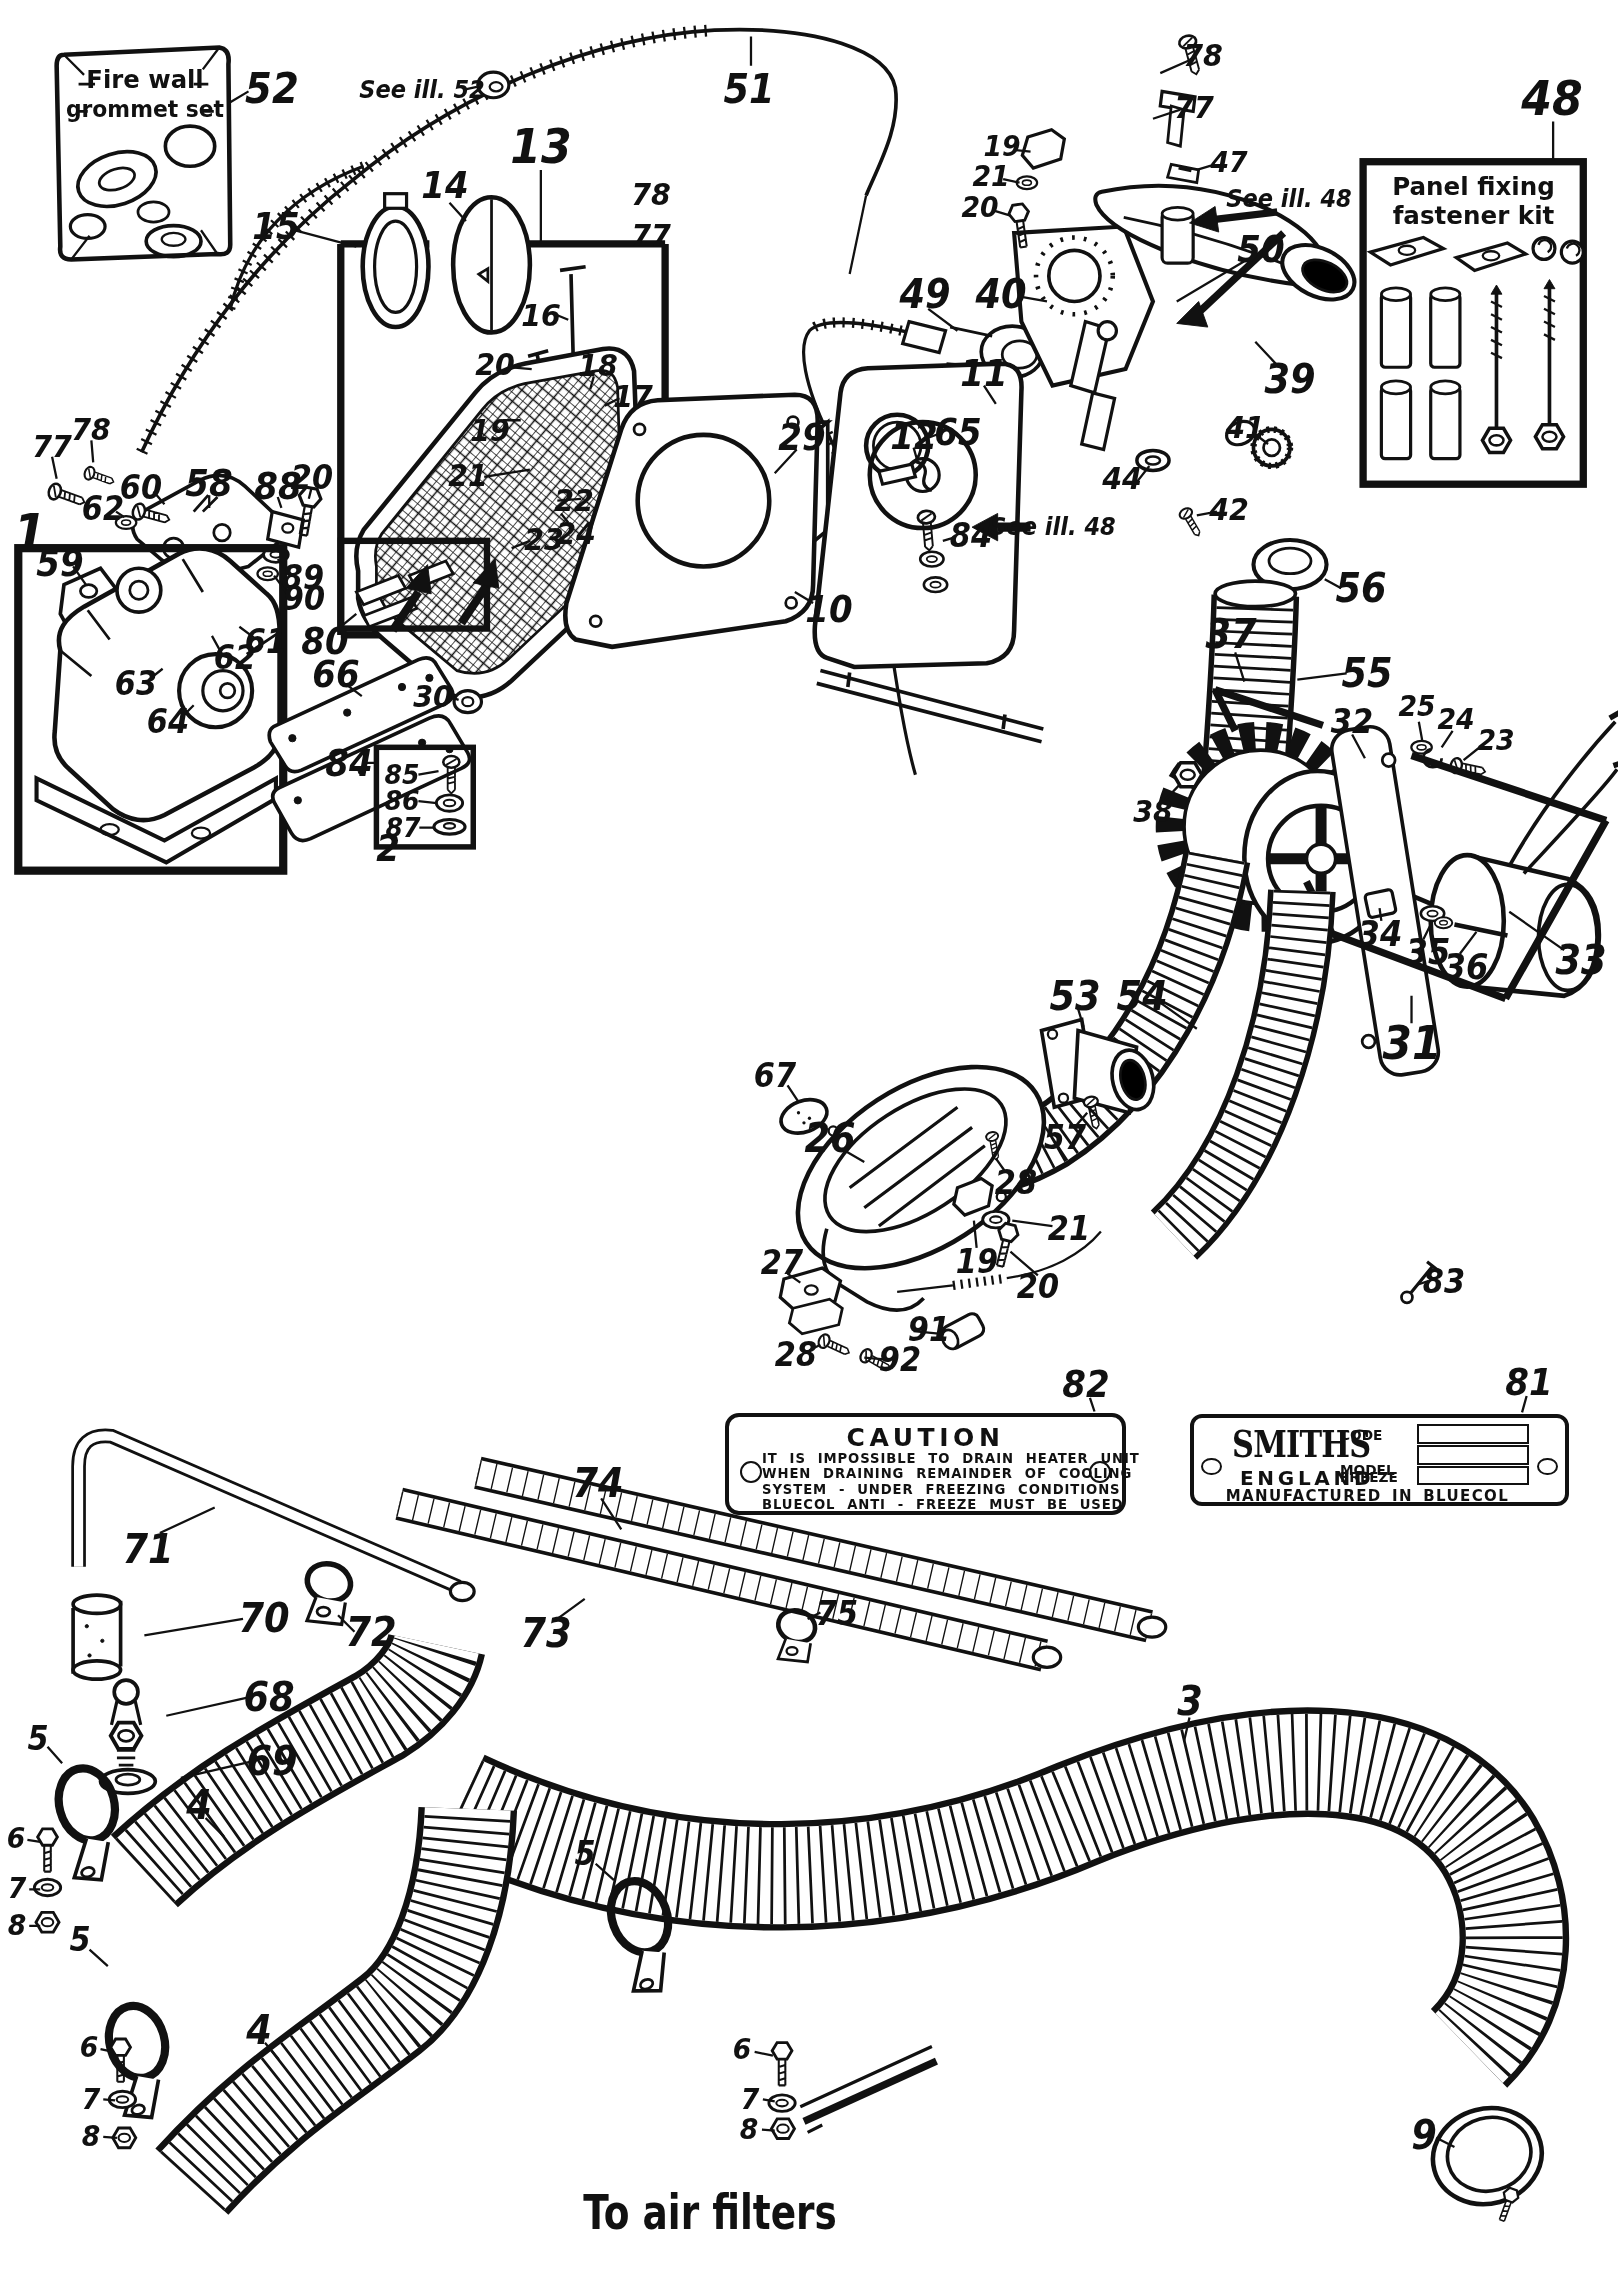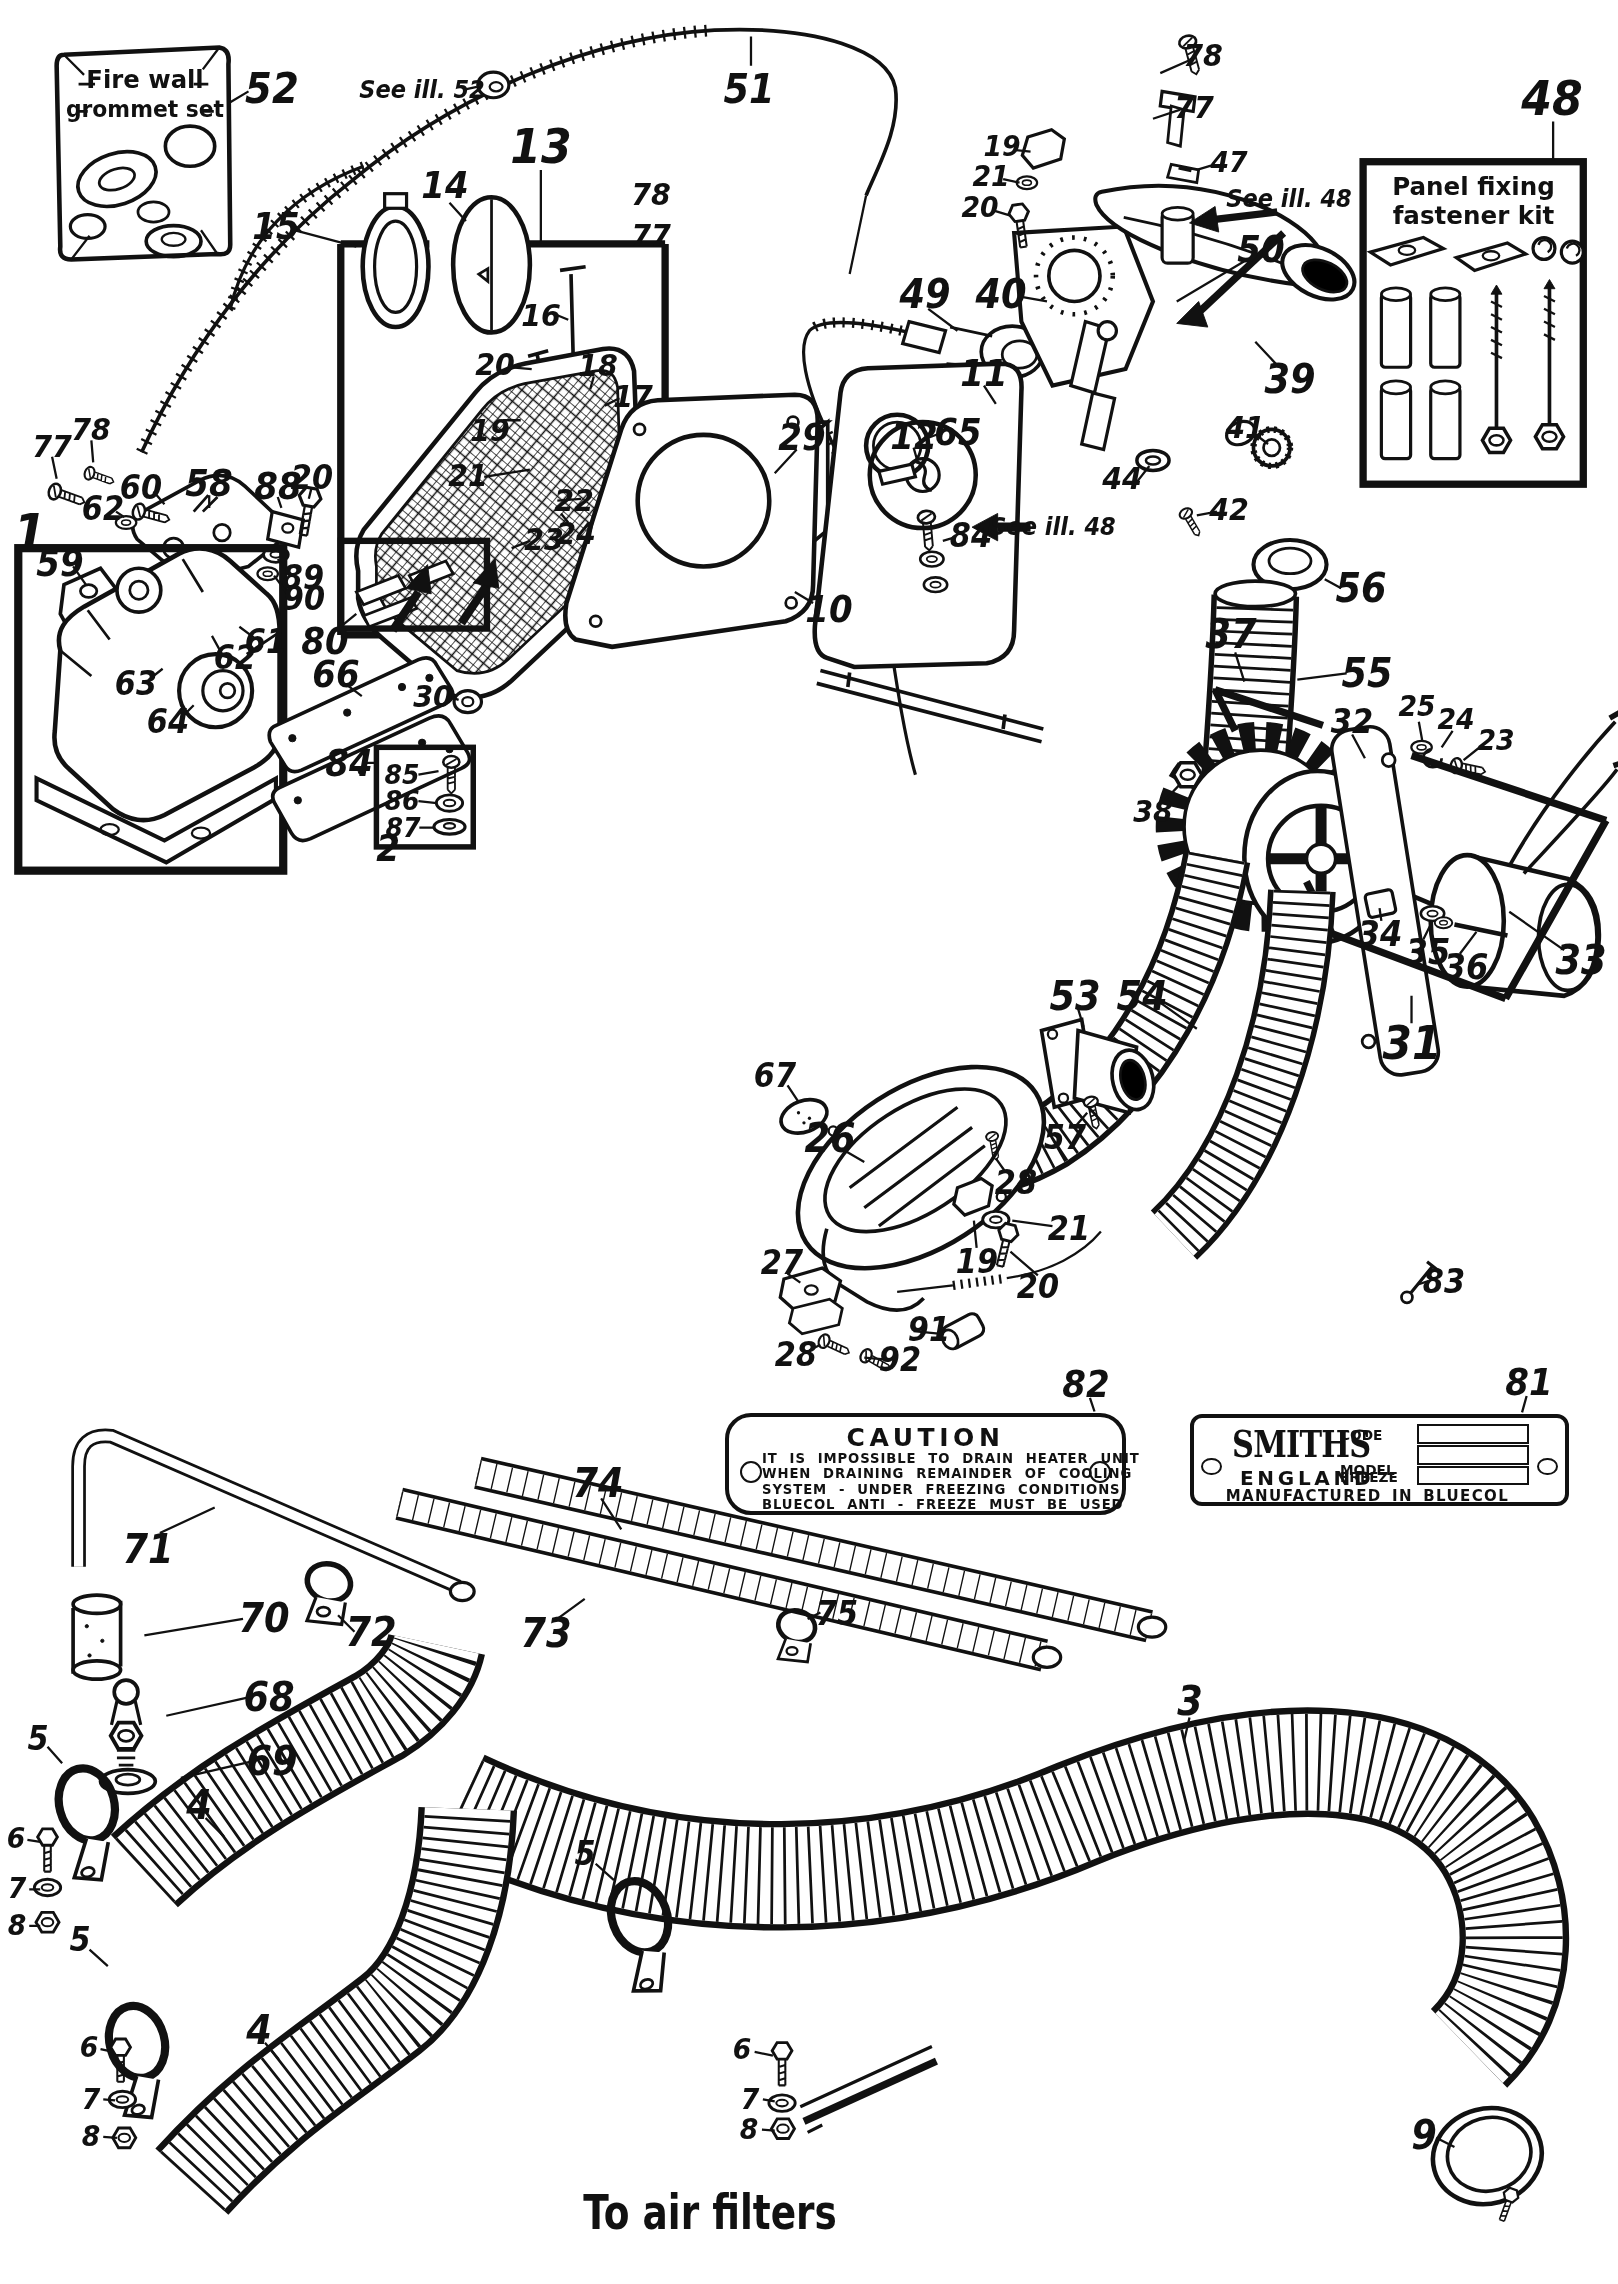--- a/index.html
+++ b/index.html
@@ -11,21 +11,21 @@
         color:#111;white-space:nowrap;line-height:1;}
   .note{position:absolute;transform:translate(-50%,-50%) scaleX(.88);font-weight:bold;
         font-size:25.6px;white-space:nowrap;line-height:1;}
   .bagtext{position:absolute;left:58px;top:64px;width:174px;text-align:center;z-index:2;
         transform:scaleX(.95);}
   .bagtext .l1{font-size:25.6px;font-weight:bold;}
   .bagtext .l2{font-size:23px;font-weight:bold;margin-top:1.8px;}
   .kittitle{position:absolute;left:1365px;top:172px;width:217px;text-align:center;z-index:2;
         transform:scaleX(.96);}
   .kittitle div{font-size:25.6px;font-weight:bold;line-height:1.15;}
-  .plate{position:absolute;border:4.6px solid #111;border-radius:26px;box-sizing:border-box;
+  .plate{position:absolute;border:4.6px solid #111;border-radius:14px;box-sizing:border-box;
         background:#fff;z-index:2;}
   #caution{left:725px;top:1413px;width:401px;height:102px;}
   #caution .title{position:absolute;left:0;right:0;top:5.5px;text-align:center;font-size:25px;
         font-weight:bold;letter-spacing:4.6px;}
   #caution .cl{position:absolute;left:33px;right:33px;text-align:center;font-size:13.2px;
         font-weight:bold;letter-spacing:0.9px;word-spacing:6.4px;white-space:nowrap;}
   .hole{position:absolute;border:2.7px solid #111;border-radius:50%;background:#fff;}
   #smiths{left:1190px;top:1414px;width:379px;height:92px;border-radius:12px;}
   #smiths .brand{position:absolute;left:38px;top:3.7px;font-family:"DejaVu Serif","Liberation Serif",serif;
         font-weight:bold;font-size:37px;transform:scaleX(.82);transform-origin:left top;letter-spacing:-0.9px;}

